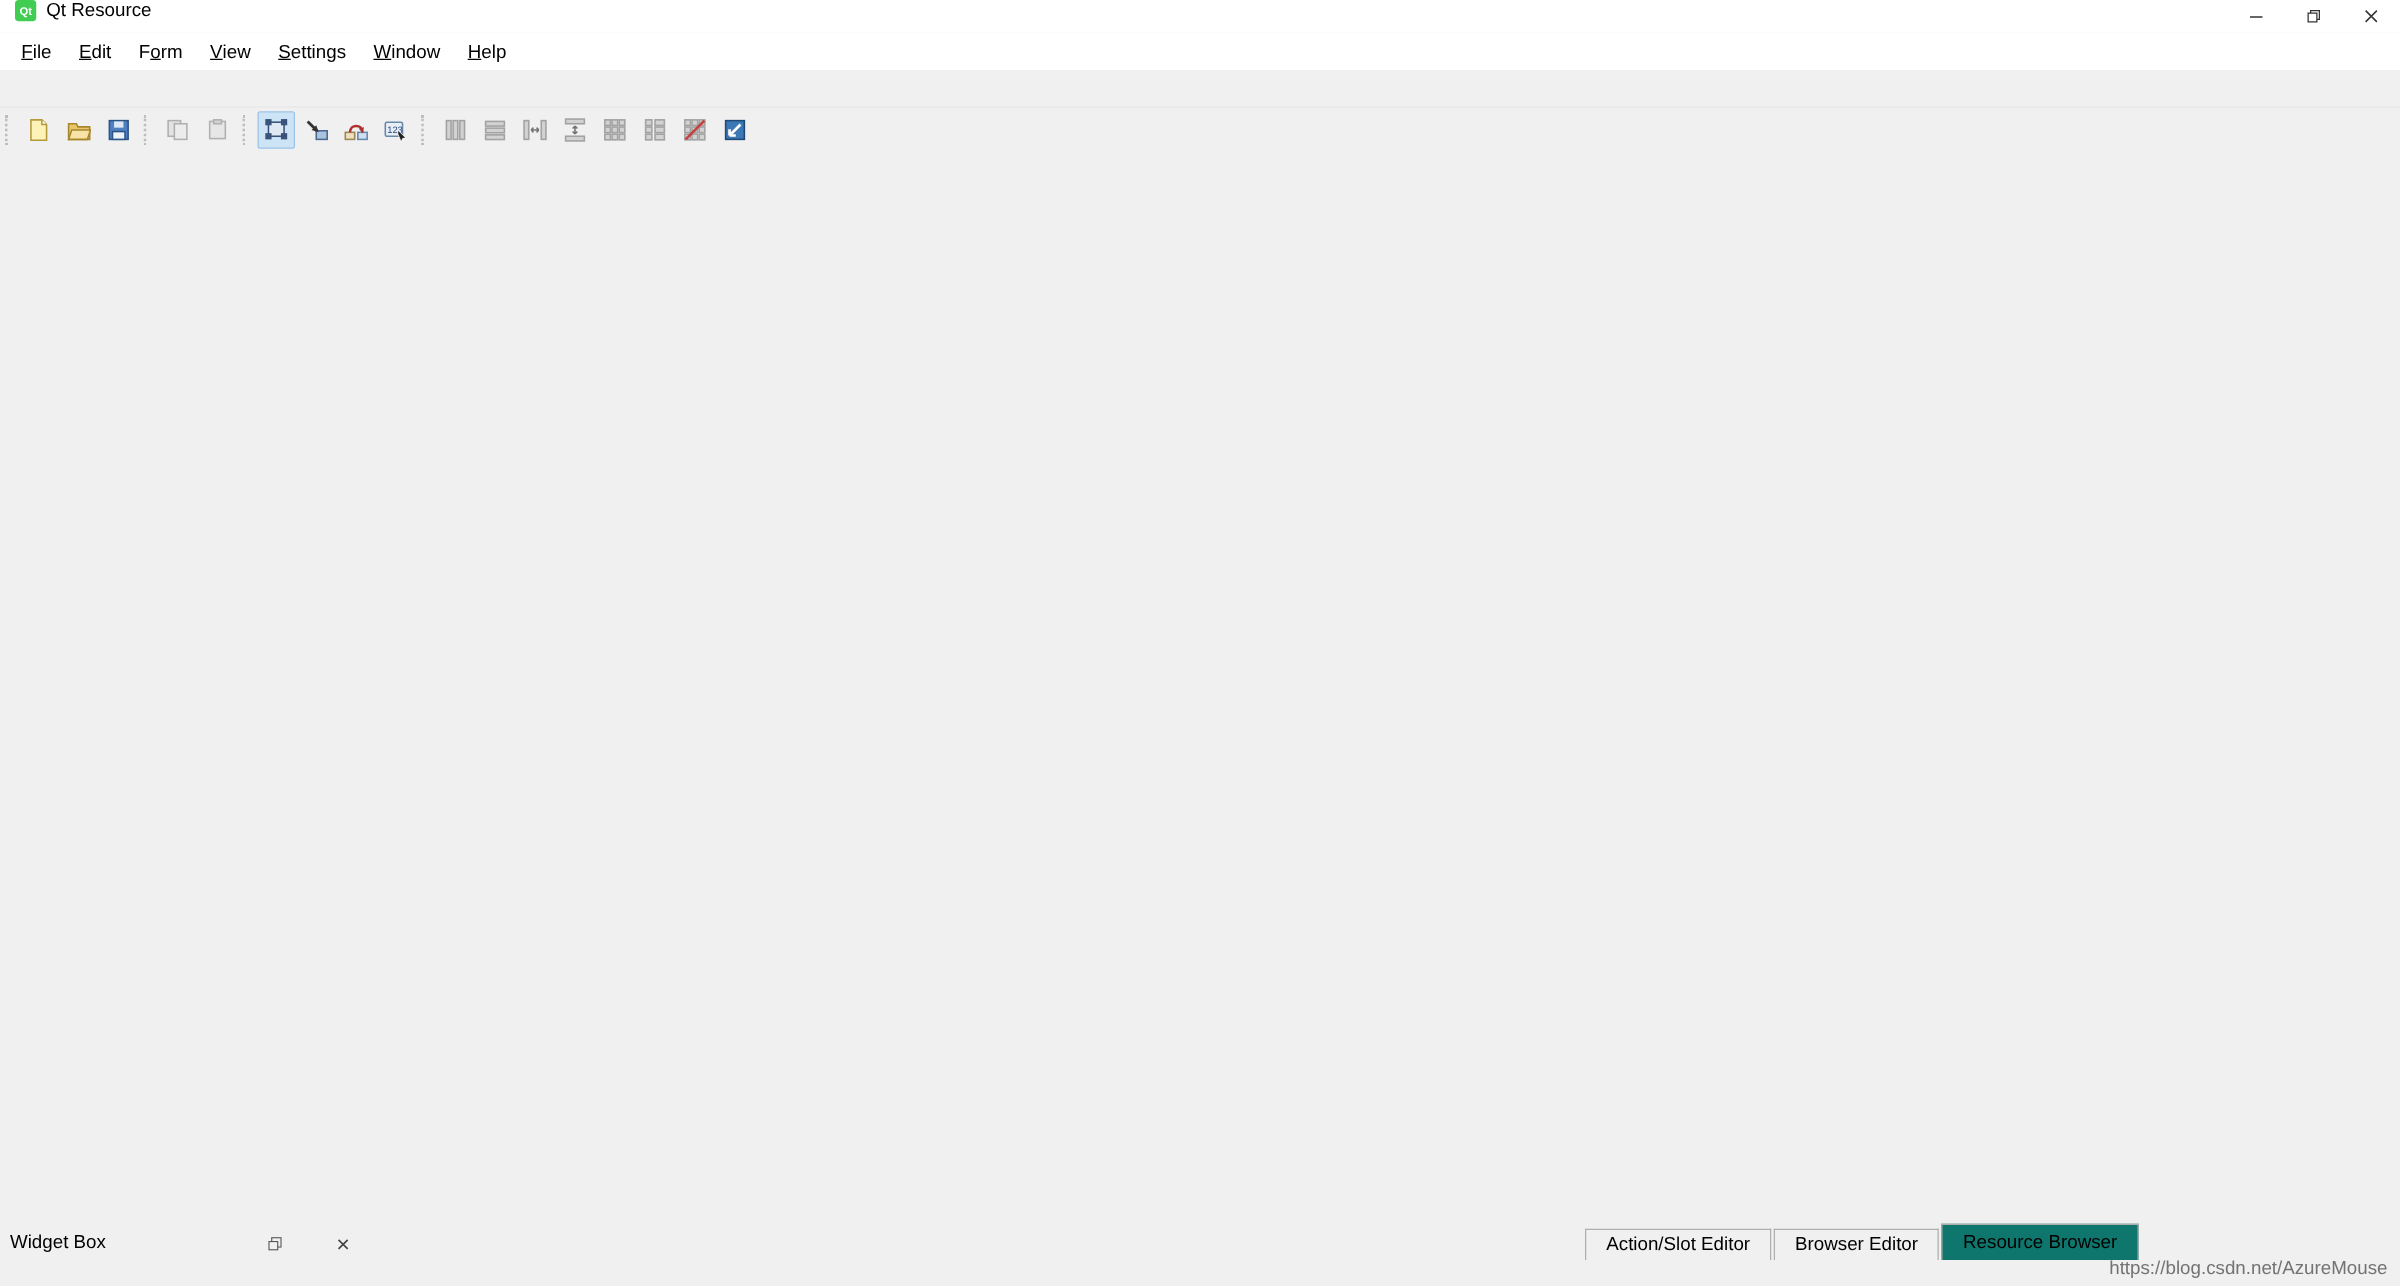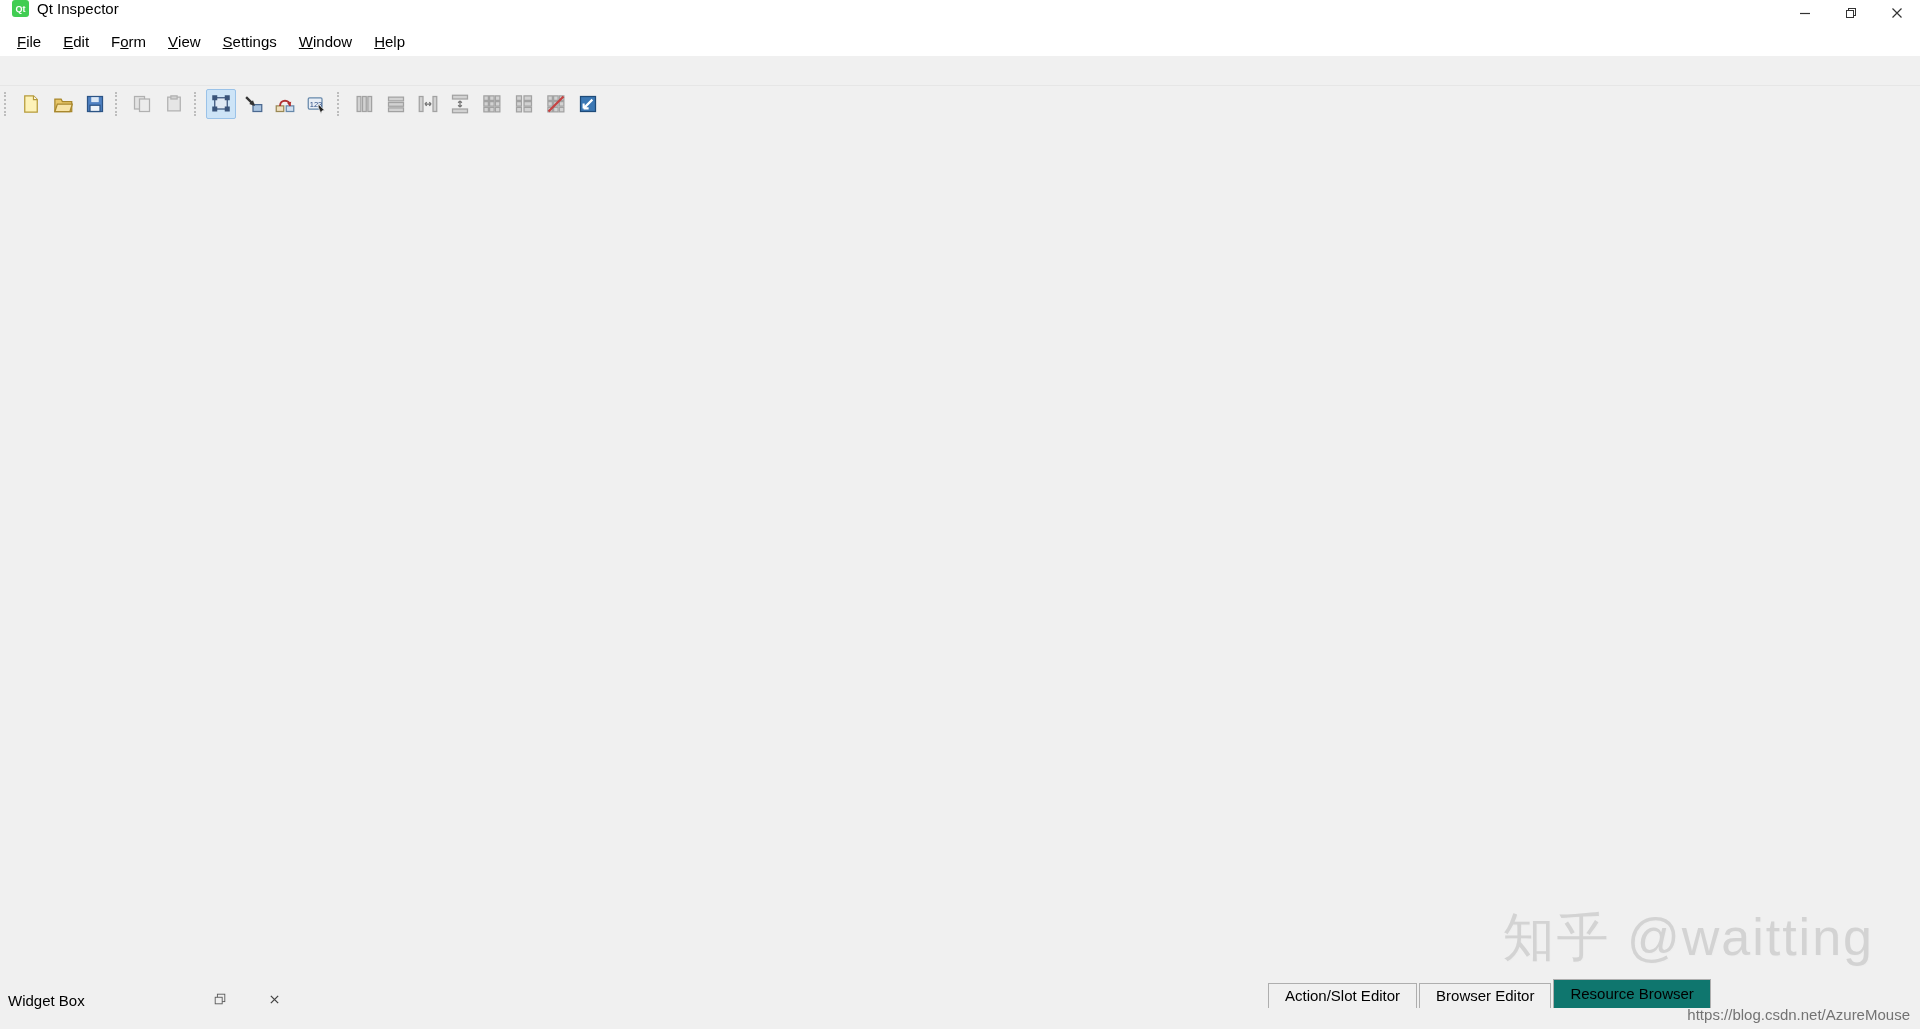--- a/index.html
+++ b/index.html
@@ -24,21 +24,21 @@
 
   .icon16{width:16px;height:16px;display:inline-block;flex:none;line-height:0;}
   .icon16 svg{display:block;}
 
   
   .ldock{position:absolute;left:0;top:92;width:285px;bottom:20px;background:#f0f0f0;}
   .center{position:absolute;left:285px;top:92;width:979px;bottom:20px;background:#7f7f7f;overflow:hidden;}
   .rdock{position:absolute;left:1264px;top:92;width:656px;bottom:23px;background:#f0f0f0;}
   .statusbar{position:absolute;left:0;bottom:0;height:20px;right:0;background:#f0f0f0;}
 
-  .panel-header{height:24px;display:flex;align-items:flex-end;gap:32px;}
+  .panel-header{height:24px;display:flex;align-items:flex-start;gap:32px;}
   .panel-title{padding-left:8px;flex:1;}
   .panel-btn{width:22px;height:20px;display:flex;align-items:center;justify-content:center;}
 
   .filter-input{border:1px solid #7a7a7a;background:#fff;height:26px;box-sizing:border-box;
                 font-family:"Liberation Sans",sans-serif;font-size:15px;padding:0 6px;color:#000;}
   .filter-input::placeholder{color:#9a9a9a;}
 
   
   .wb-filter{position:absolute;left:3px;top:34px;width:278px;}
   .vscroll{position:absolute;top:68px;right:2px;width:18px;bottom:0;background:#f0f0f0;}
@@ -58,21 +58,21 @@
              text-shadow:1px 1px 0 #eee;white-space:nowrap;pointer-events:none;}
   .wm-url{position:absolute;top:1006px;right:10px;font-size:15px;color:#737373;pointer-events:none;}
 </style>
 </head>
 <body>
 
 <div class="app">
 
   <div class="titlebar">
     <span class="qt-badge">Qt</span>
-    <span>Qt Inspector</span>
+    <span>Qt Resource</span>
     <div class="win-controls">
       <div class="win-btn">
         <svg width="12" height="12" viewBox="0 0 12 12">
             <path d="M1 6.5h10" stroke="#333" stroke-width="1.2"></path>
           </svg>
       </div>
       <div class="win-btn">
         <svg width="12" height="12" viewBox="0 0 12 12">
             <rect x="3.5" y="1.5" width="7" height="7" fill="none" stroke="#333"></rect>
             <rect x="1.5" y="3.5" width="7" height="7" fill="#fff" stroke="#333"></rect>
@@ -336,15 +336,14 @@
   </div>
 
   <div class="tabs" id="bottom-tabs">
       <div class="tab">Action/Slot Editor</div>
       <div class="tab">Browser Editor</div>
       <div class="tab active">Resource Browser</div>
     </div>
 
   <div class="statusbar"></div>
 
-  <div class="watermark">知乎 @waitting</div>
   <div class="wm-url">https://blog.csdn.net/AzureMouse</div>
 </div>
 
 </body></html>

